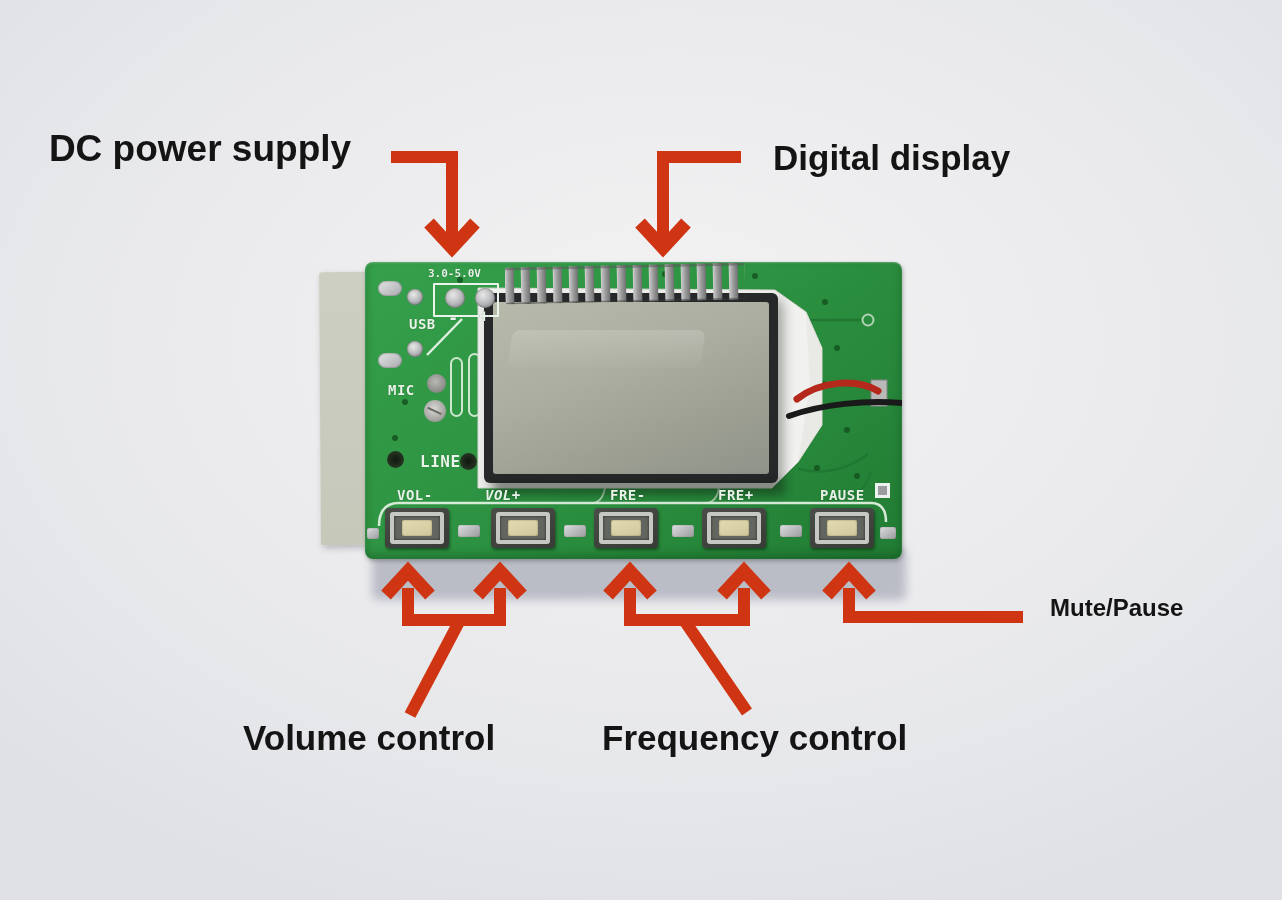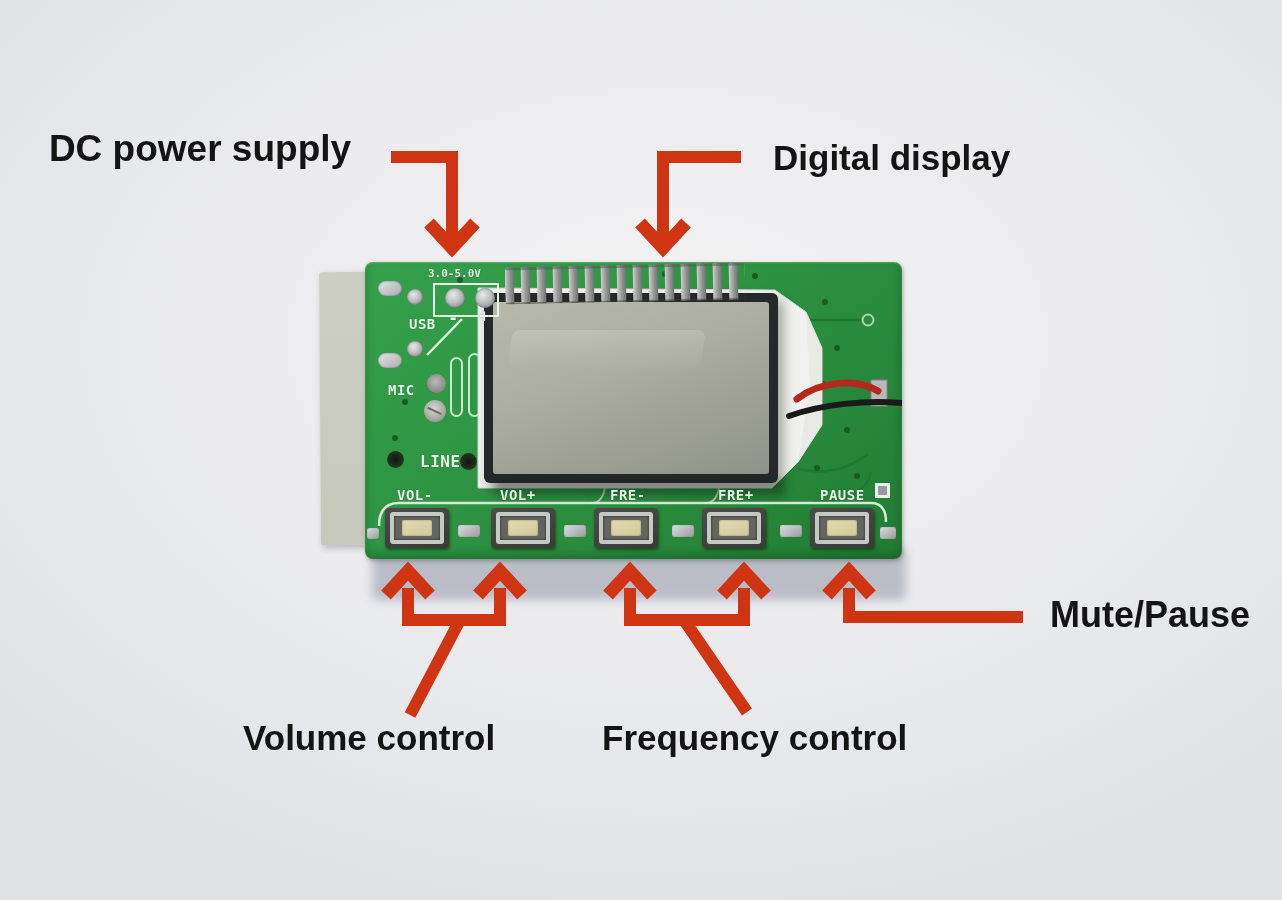--- a/index.html
+++ b/index.html
@@ -142,21 +142,21 @@
     <div class="abs hole" style="left:95px;top:191px;width:17px;height:17px;"></div>
 
     <div class="abs comp" style="left:2px;top:266px;width:12px;height:11px;"></div>
     <div class="abs comp" style="left:93px;top:263px;width:22px;height:12px;"></div>
     <div class="abs comp" style="left:199px;top:263px;width:22px;height:12px;"></div>
     <div class="abs comp" style="left:307px;top:263px;width:22px;height:12px;"></div>
     <div class="abs comp" style="left:415px;top:263px;width:22px;height:12px;"></div>
     <div class="abs comp" style="left:515px;top:265px;width:16px;height:12px;"></div>
 
     <div class="abs silk silk14 btnlabelrow" style="left:32px;">VOL-</div>
-    <div class="abs silk silk14 btnlabelrow" style="left:135px;">VOL+</div>
+    <div class="abs silk silk14 btnlabelrow" style="left:120px;font-style:italic;">VOL+</div>
     <div class="abs silk silk14 btnlabelrow" style="left:245px;">FRE-</div>
     <div class="abs silk silk14 btnlabelrow" style="left:353px;">FRE+</div>
     <div class="abs silk silk14 btnlabelrow" style="left:455px;">PAUSE</div>
 
     <div class="abs pushbtn" style="left:20px;">
         <div class="btnframe">
           <div class="btnpad"></div>
         </div>
       </div>
     <div class="abs pushbtn" style="left:126px;">
@@ -180,21 +180,21 @@
         </div>
       </div>
   </div>
 
   <div class="abs anno anno-2line" style="left:35px;top:122px;width:330px;">
     <div>DC power supply</div>
   </div>
   <div class="abs anno anno-1line" style="left:773px;top:138px;">Digital display</div>
   <div class="abs anno anno-1line" style="left:243px;top:718px;">Volume control</div>
   <div class="abs anno anno-1line" style="left:602px;top:718px;">Frequency control</div>
-  <div class="abs anno" style="left:1050px;top:594px;font-size:36px;">Mute/Pause</div>
+  <div class="abs anno" style="left:1050px;top:594px;font-size:24px;">Mute/Pause</div>
 
   <svg class="arrows" width="1282" height="900" viewBox="0 0 1282 900">
     <g>
       <polyline class="arrowstroke" points="391,157 452,157 452,238"></polyline>
       <polyline class="arrowhead" points="429,223 452,248 475,223"></polyline>
     </g>
     <g>
       <polyline class="arrowstroke" points="741,157 663,157 663,238"></polyline>
       <polyline class="arrowhead" points="640,223 663,248 686,223"></polyline>
     </g>

